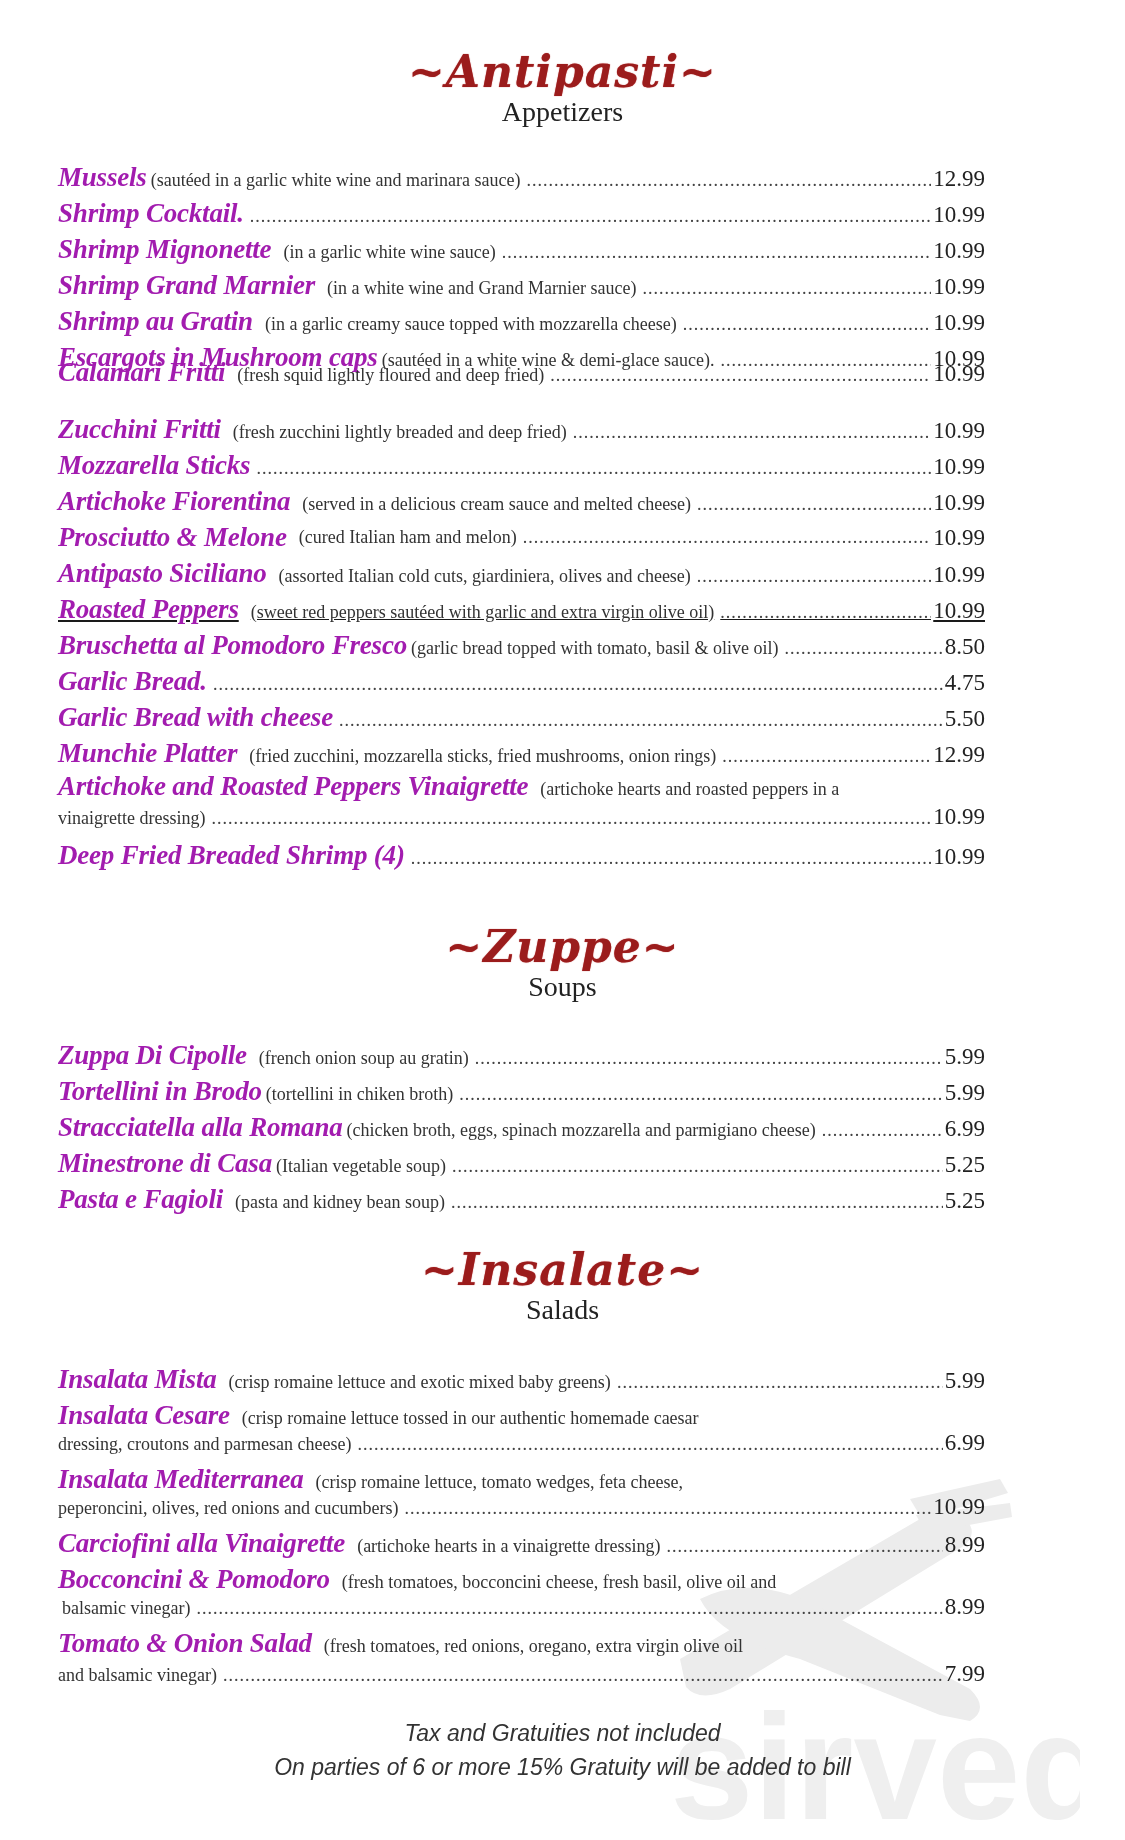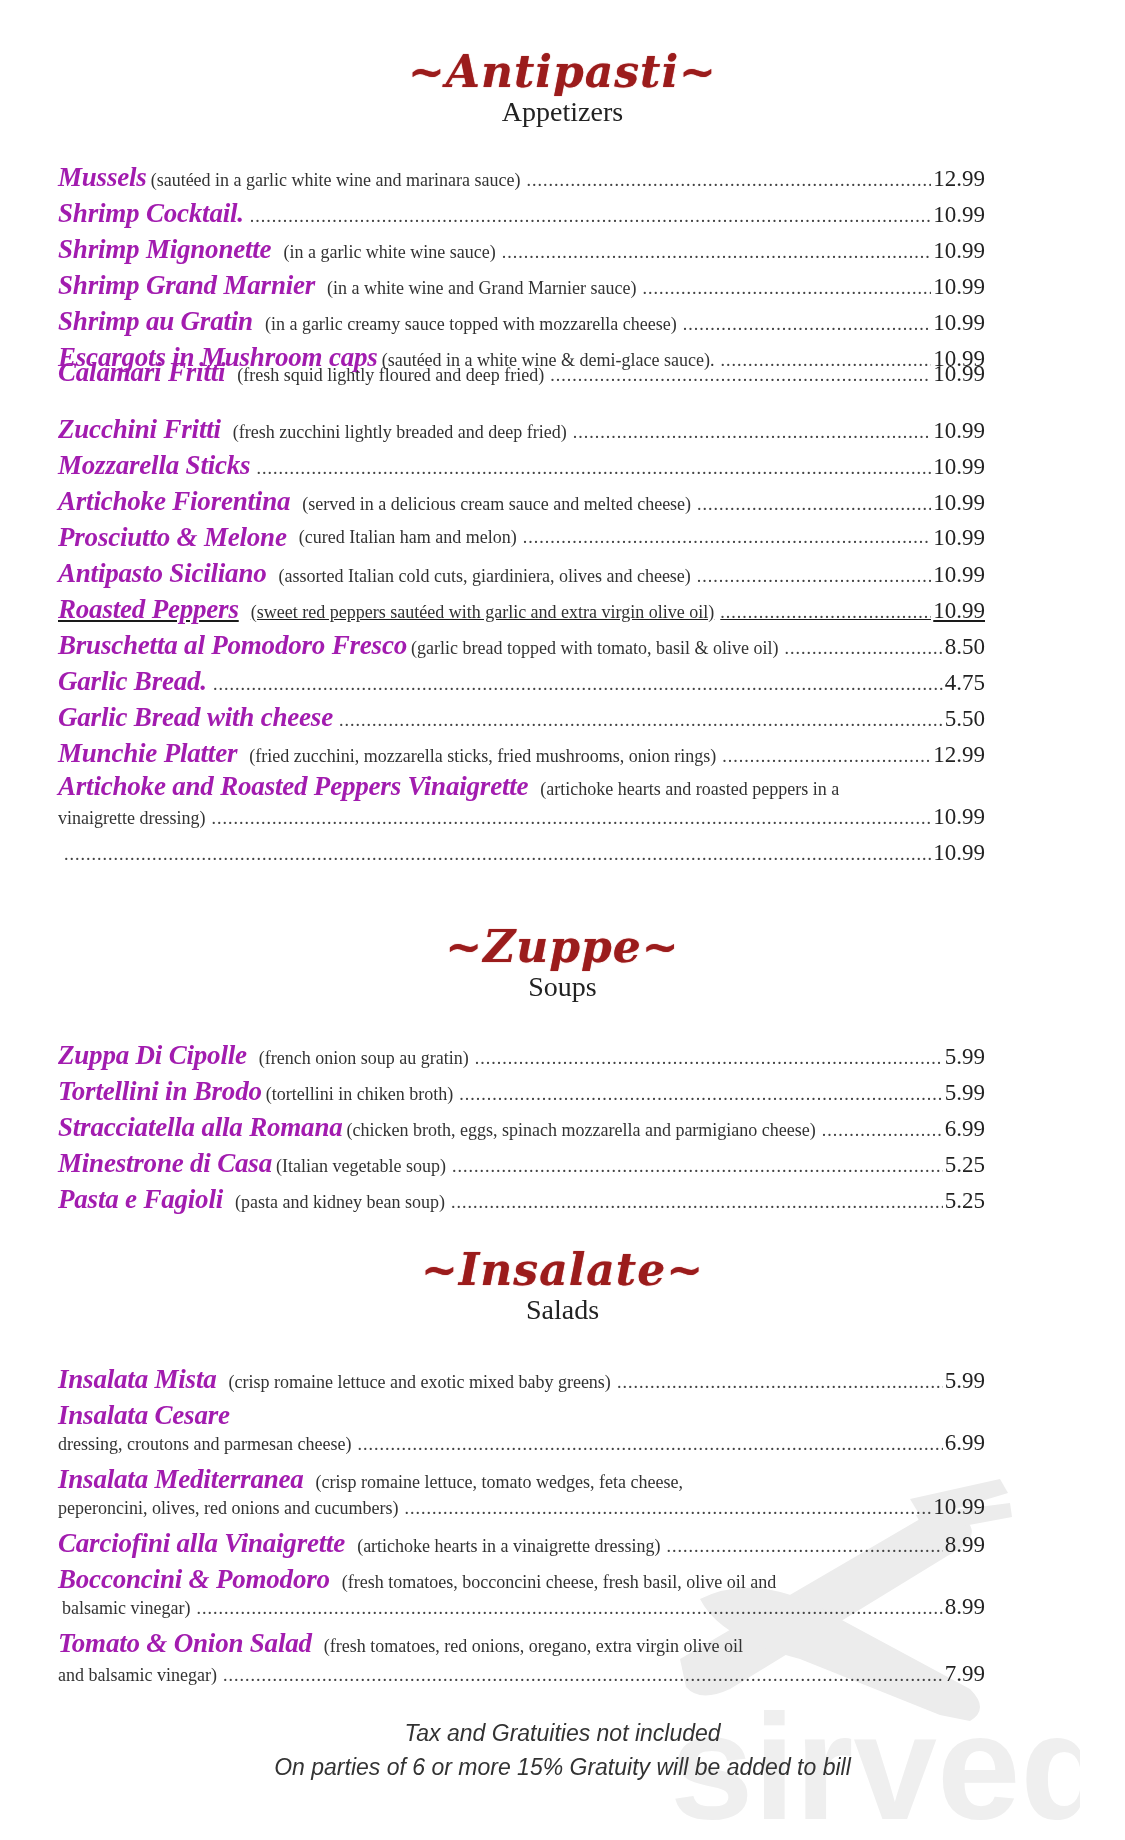--- a/index.html
+++ b/index.html
@@ -140,20 +140,21 @@
     <div class="row" style="top: 771px;">
       <span class="name">Artichoke and Roasted Peppers Vinaigrette</span>
       <span class="desc">(artichoke hearts and roasted peppers in a</span>
     </div>
     <div class="line2" style="top: 804px;">
       <span class="desc" style="margin-left: 0px;">vinaigrette dressing)</span>
       <span class="leader"></span>
       <span class="price">10.99</span>
     </div>
     <div class="row" style="top: 840px;">
+      <span class="name">Deep Fried Breaded Shrimp (4)</span>
       <span class="leader"></span>
       <span class="price">10.99</span>
     </div>
   </div>
 
 <div class="section-head" style="top:925px;">
   <div class="script-title">~Zuppe~</div>
   <div class="sub-title">Soups</div>
 </div>
 
@@ -197,20 +198,21 @@
 
 <div id="insalate-list">
     <div class="row" style="top: 1364px;">
       <span class="name">Insalata Mista</span>
       <span class="desc">(crisp romaine lettuce and exotic mixed baby greens)</span>
       <span class="leader"></span>
       <span class="price">5.99</span>
     </div>
     <div class="row" style="top: 1400px;">
       <span class="name">Insalata Cesare</span>
+      <span class="desc">(crisp romaine lettuce tossed in our authentic homemade caesar</span>
     </div>
     <div class="line2" style="top: 1430px;">
       <span class="desc" style="margin-left: 0px;">dressing, croutons and parmesan cheese)</span>
       <span class="leader"></span>
       <span class="price">6.99</span>
     </div>
     <div class="row" style="top: 1464px;">
       <span class="name">Insalata Mediterranea</span>
       <span class="desc">(crisp romaine lettuce, tomato wedges, feta cheese,</span>
     </div>

